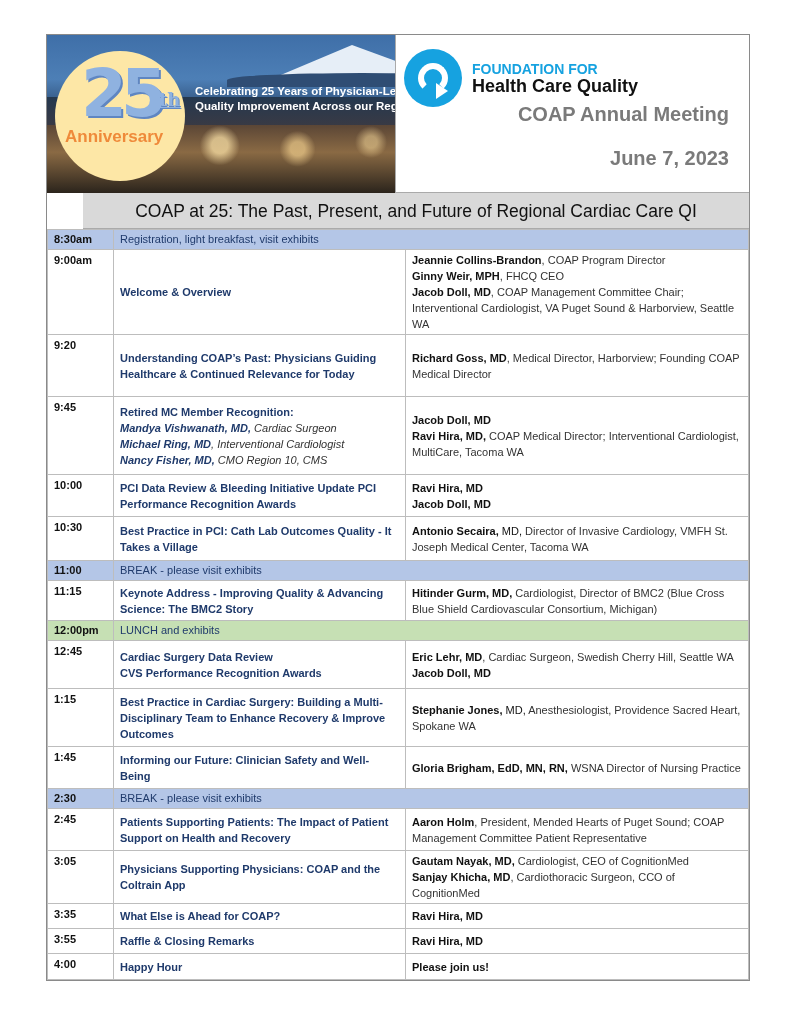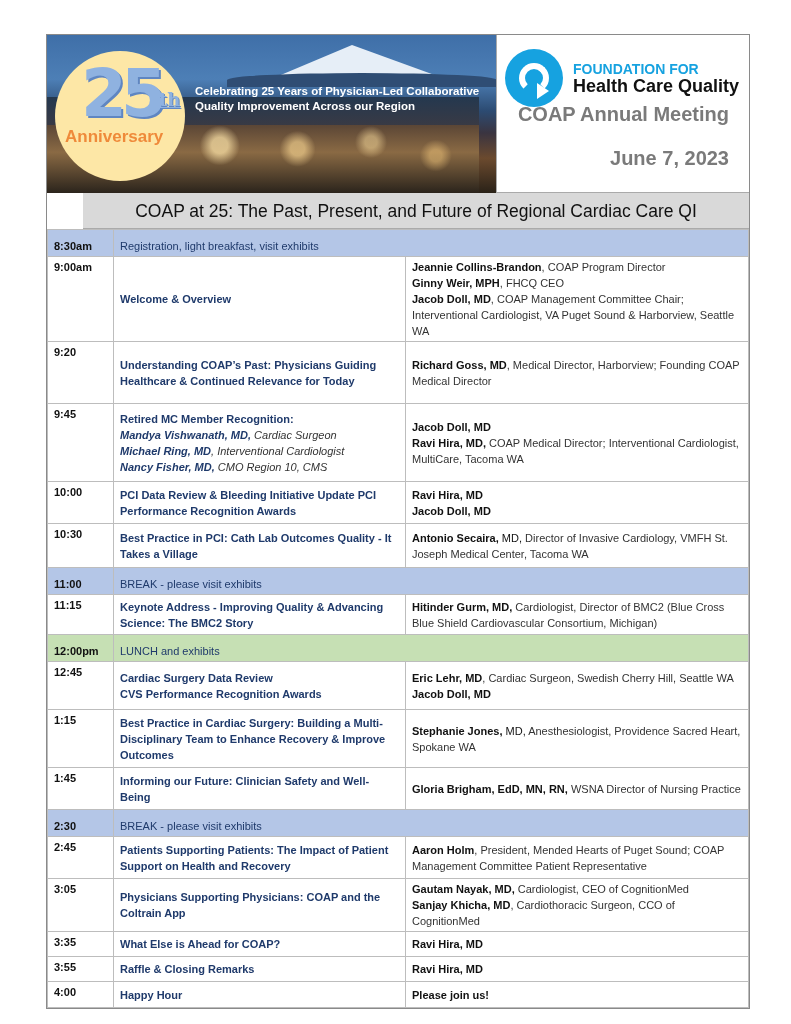--- a/index.html
+++ b/index.html
@@ -7,21 +7,21 @@
   body { font-family: "Liberation Sans", sans-serif; color: #111; position: relative; }
 
   .page {
     position: absolute; left: 46px; top: 34px; width: 704px;
     border: 1.5px solid #8a8a8a;
   }
 
   
   .banner { display: flex; height: 158px; border-bottom: 1px solid #aaa; }
   .banner-img {
-    position: relative; width: 449px; height: 158px; overflow: hidden;
+    position: relative; width: 348px; height: 158px; overflow: hidden;
     background: linear-gradient(180deg, #3f6fa8 0%, #4d7fb6 28%, #2c4b72 48%, #3a3440 62%, #6b4a2e 78%, #2a2218 100%);
   }
   .mountain {
     position: absolute; left: 210px; top: 10px; width: 0; height: 0;
     border-left: 95px solid transparent; border-right: 110px solid transparent;
     border-bottom: 40px solid #e6eef7;
   }
   .mountain-shadow {
     position: absolute; left: 180px; top: 38px; width: 270px; height: 14px;
     background: #2f4d74; border-radius: 50% 50% 0 0;
@@ -92,21 +92,21 @@
   td { border: 1px solid #bdbdbd; vertical-align: top; font-size: 11px; line-height: 16px; padding: 2px 6px; }
   col.c-time { width: 66px; }
   col.c-session { width: 292px; }
   .time { font-weight: bold; color: #111; }
   .session { color: #1f3a6b; font-weight: bold; vertical-align: middle; }
   .speakers { color: #111; vertical-align: middle; }
   .sp-name { font-weight: bold; }
   .sp-role { color: #333; }
   .break td { background: #b4c6e7; }
   .lunch td { background: #c6e0b4; }
-  .break td, .lunch td { height: 19px; padding-top: 8px; }
+  .break td, .lunch td { height: 19px; padding-top: 1px; }
   .break .label, .lunch .label { color: #1f3a6b; font-weight: normal; }
   .sub-italic { font-style: italic; font-weight: bold; margin-top: 48px; }
   .sub-role { font-style: italic; font-weight: normal; color: #333; }
 </style>
 </head>
 <body>
 
 <div class="page">
   <div class="banner">
     <div class="banner-img">

